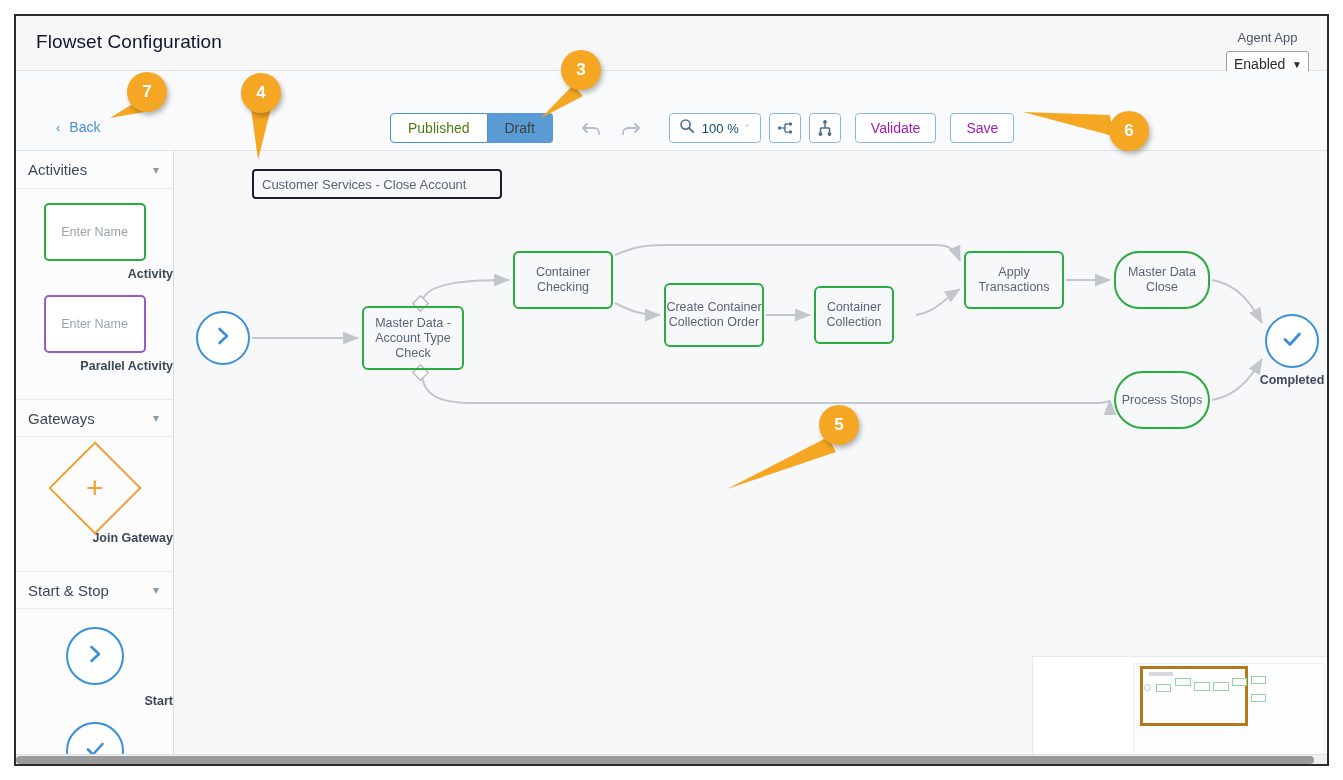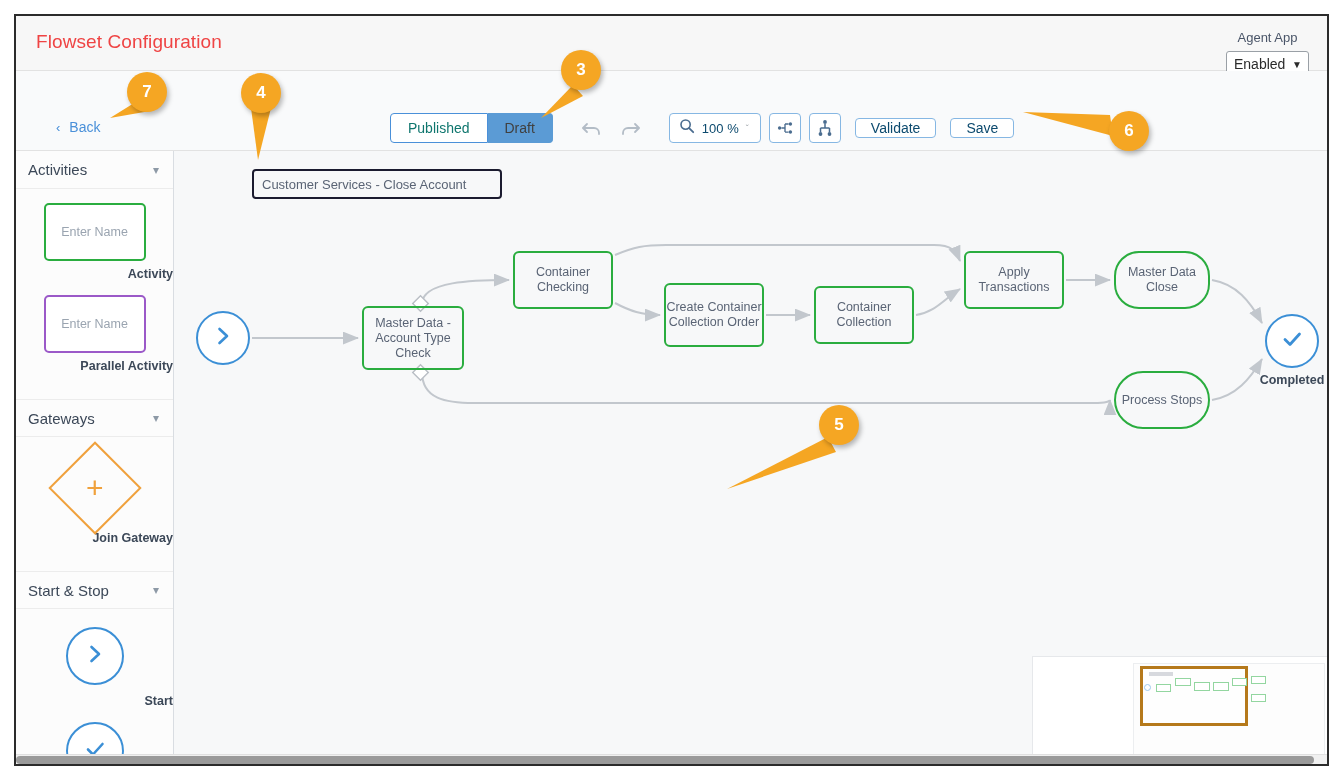--- a/index.html
+++ b/index.html
@@ -27,21 +27,21 @@
 
   
   .app-header {
     position: absolute; left: 0; top: 0;
     width: 1311px; height: 55px;
     background: #f7f7f7;
     border-bottom: 1px solid #e2e2e2;
   }
   .page-title {
     position: absolute; left: 20px; top: 15px;
-    font-size: 19px; color: #ef4444; letter-spacing: .1px;
+    font-size: 19px; color: #0f172a; letter-spacing: .1px;
   }
   .agent-app-wrap {
     position: absolute; right: 18px; top: 14px;
     display: flex; align-items: center; gap: 6px; flex-direction: column;
   }
   .agent-app-label { font-size: 13px; color: #4a5568; }
   .agent-app-select {
     font-family: "Liberation Sans", sans-serif;
     font-size: 14px; color: #2b2b2b;
     padding: 3px 22px 3px 7px;
@@ -75,21 +75,21 @@
 
   .tool-row {
     position: absolute; left: 374px; top: 97px;
     display: flex; align-items: center;
   }
   .seg-btn {
     font-family: "Liberation Sans", sans-serif;
     font-size: 14px;
     height: 30px; padding: 0 17px;
     border: 1px solid #4a90d9;
-    background: #ffffff; color: #0f766e;
+    background: #ffffff; color: #4d7c0f;
     cursor: pointer;
   }
   .seg-btn.left  { border-radius: 4px 0 0 4px; }
   .seg-btn.right { border-radius: 0 4px 4px 0; border-left: none; }
   .seg-btn.active { background: #5b9bd5; color: #404040; border-color: #5b9bd5; }
 
   .icon-btn-plain {
     width: 30px; height: 30px;
     display: inline-flex; align-items: center; justify-content: center;
     background: transparent; border: none; cursor: pointer;
@@ -109,23 +109,23 @@
   .zoom-caret { font-size: 9px; color: #9aa0a6; }
 
   .sq-btn {
     width: 32px; height: 30px;
     border: 1px solid #86b7e3; border-radius: 4px;
     background: #ffffff;
     display: inline-flex; align-items: center; justify-content: center;
     cursor: pointer;
   }
   .out-btn {
-    height: 20px; padding: 0 15px;
+    height: 30px; padding: 0 15px;
     border: 1px solid #86b7e3; border-radius: 4px;
-    background: #ffffff; color: #0c4a6e;
+    background: #ffffff; color: #a21caf;
     font-size: 14px; font-family: "Liberation Sans", sans-serif;
     cursor: pointer;
   }
 
   
   .sidebar {
     position: absolute; left: 0; top: 135px;
     width: 158px; height: 615px;
     background: #fcfcfc;
     border-right: 1px solid #d9dde2;
@@ -472,21 +472,21 @@
       </div>
 
       <div class="node" style="left:188px; top:155px; width:102px; height:64px;">Master Data -
 Account Type Check</div>
 
       <div class="node" style="left:339px; top:100px; width:100px; height:58px;">Container Checking</div>
 
       <div class="node" style="left:490px; top:132px; width:100px; height:64px;">Create Container
 Collection Order</div>
 
-      <div class="node" style="left:640px; top:135px; width:100px; height:58px;">Container Collection</div>
+      <div class="node" style="left:640px; top:135px; width:80px; height:58px;">Container Collection</div>
 
       <div class="node" style="left:790px; top:100px; width:100px; height:58px;">Apply Transactions</div>
 
       <div class="node" style="left:940px; top:100px; width:96px; height:58px;border-radius:25px;">Master Data Close</div>
 
       <div class="node" style="left:940px; top:220px; width:96px; height:58px;border-radius:29px;">Process Stops</div>
 
       <div class="endpoint" style="left:1091px; top:163px;">
         <span>
           <svg width="28" height="28" viewBox="0 0 28 28">

